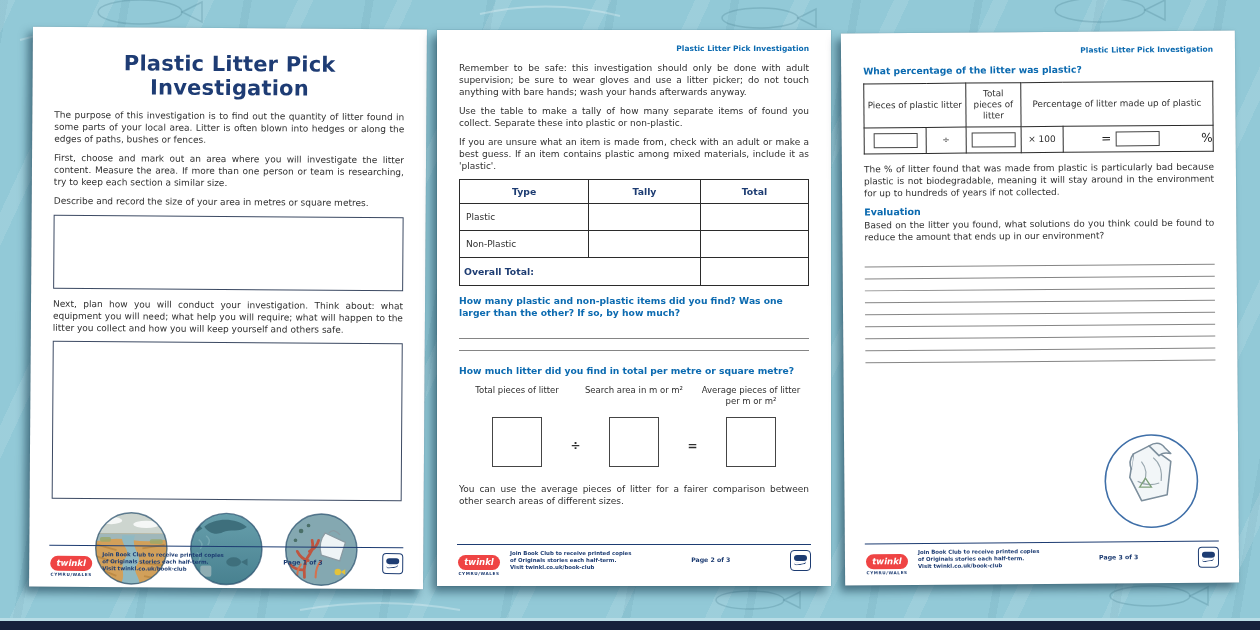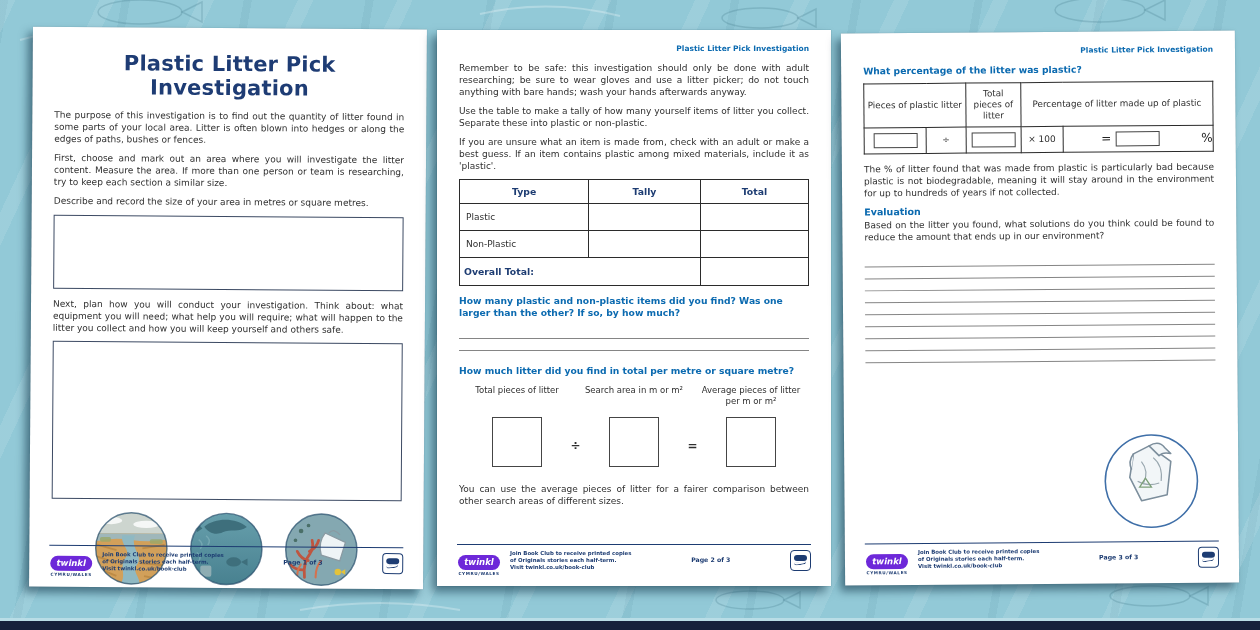--- a/index.html
+++ b/index.html
@@ -77,21 +77,21 @@
   .op-big { font-family:"DejaVu Sans", sans-serif; font-size:12px; color:#222;margin-left:38px; }
   .pct-eq { display:inline-flex; align-items:center; gap:4px; justify-content:center; }
 
   .page-footer {
     position:absolute; left:20px; right:20px; bottom:10px;
     border-top:1.5px solid #1d3c72; padding-top:5px;
     display:flex; align-items:flex-start;
   }
   .logo-block { width:44px; flex:none; text-align:center; }
   .logo-cloud {
-    display:inline-block; background:#6d28d9; color:#fff;
+    display:inline-block; background:#ef4444; color:#fff;
     border-radius:9px; font-size:8.5px; font-weight:bold; font-style:italic;
     padding:3px 6px 4px; line-height:1;
   }
   .logo-sub { font-size:4.2px; font-weight:bold; color:#1d3c72; letter-spacing:0.6px; margin-top:1px; }
   .book-club { font-size:5.4px; font-weight:bold; color:#1d3c72; line-height:1.35; margin-left:9px; }
   .page-label { font-size:6.2px; font-weight:bold; color:#1d3c72; margin:6px auto 0; }
   .badge {
     flex:none; width:21px; height:21px; border:1.3px solid #1d3c72; border-radius:4px;
     display:flex; flex-direction:column; align-items:center; justify-content:center; gap:1px;
   }
@@ -241,22 +241,22 @@
     <div class="badge">
       <div class="mini-cloud"></div>
       <div class="mini-swoosh"></div>
     </div>
   </div>
 </div>
 
 <div class="page" id="page-2">
   <div class="page-inner">
     <div class="header-label">Plastic Litter Pick Investigation</div>
-    <p class="body-text">Remember to be safe: this investigation should only be done with adult researching; be sure to wear gloves and use a litter picker; do not touch anything with bare hands; wash your hands afterwards anyway.</p>
-    <p class="body-text">Use the table to make a tally of how many yourself items of litter you collect. Separate these into plastic or non-plastic.</p>
+    <p class="body-text">Remember to be safe: this investigation should only be done with adult supervision; be sure to wear gloves and use a litter picker; do not touch anything with bare hands; wash your hands afterwards anyway.</p>
+    <p class="body-text">Use the table to make a tally of how many separate items of found you collect. Separate these into plastic or non-plastic.</p>
     <p class="body-text">If you are unsure what an item is made from, check with an adult or make a best guess. If an item contains plastic among mixed materials, include it as 'plastic'.</p>
 
     <table class="tally">
       <colgroup>
           <col style="width:37%">
           <col style="width:32%">
           <col style="width:31%">
         </colgroup>
       <tbody>
           <tr>

